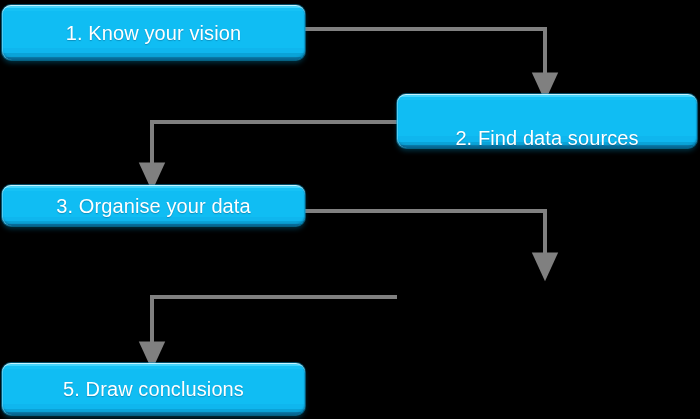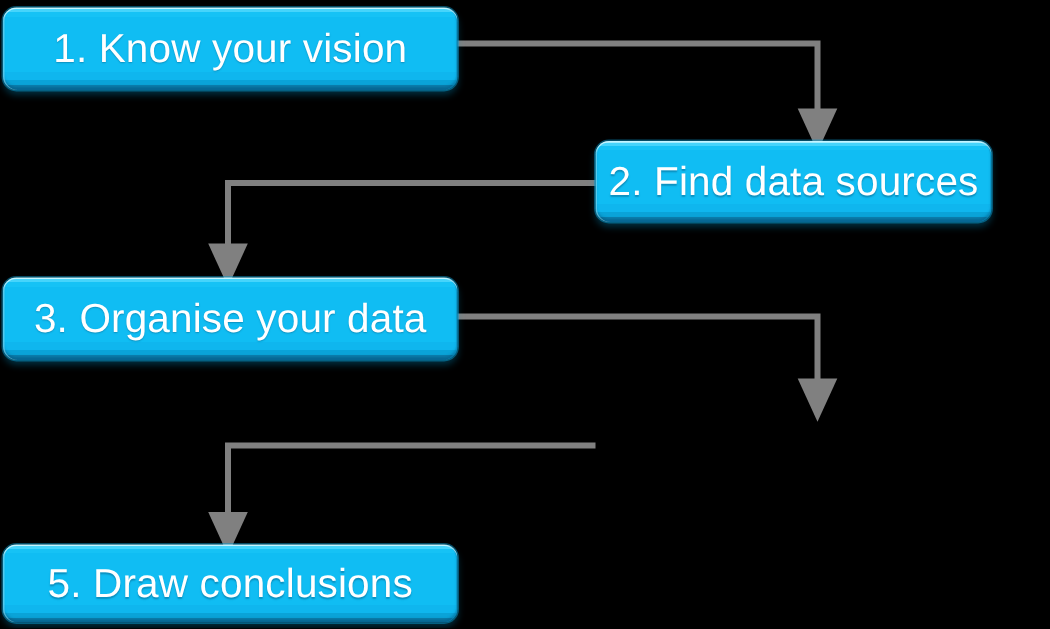--- a/index.html
+++ b/index.html
@@ -45,30 +45,30 @@
     box-shadow:
       inset 0 1px 0 rgba(255,255,255,0.55),
       inset 1px 0 0 rgba(170,240,255,0.45),
       inset -1px 0 0 rgba(10,140,190,0.55),
       inset 0 -2px 2px rgba(0,70,110,0.45),
       0 3px 5px rgba(0,160,215,0.30),
       0 0 0 1px rgba(12,150,200,0.50);
   }
   .node-label {
     color: #ffffff;
-    font-size: 27px;
+    font-size: 20px;
     line-height: 1;
     letter-spacing: 0.1px;
     white-space: nowrap;
     text-shadow: 0 1px 1px rgba(0,60,95,0.35);
   }
   
   #node-1 { left: 2px;   top: 5px;   width: 303px; height: 55px; }
-  #node-2 { left: 397px; top: 94px;  width: 264px; height: 54px; }
-  #node-3 { left: 2px;   top: 185px; width: 303px; height: 55px; }
+  #node-2 { left: 397px; top: 94px;  width: 300px; height: 54px; align-items: flex-end; }
+  #node-3 { left: 2px;   top: 185px; width: 303px; height: 41px; }
   #node-4 { left: 397px; top: 274px; width: 300px; height: 54px; }
   #node-5 { left: 2px;   top: 363px; width: 303px; height: 52px; }
 </style>
 </head>
 <body>
 
 <div id="canvas">
 
   <svg id="connector-layer" viewBox="0 0 700 419" width="700" height="419" xmlns="http://www.w3.org/2000/svg">
     <defs>

